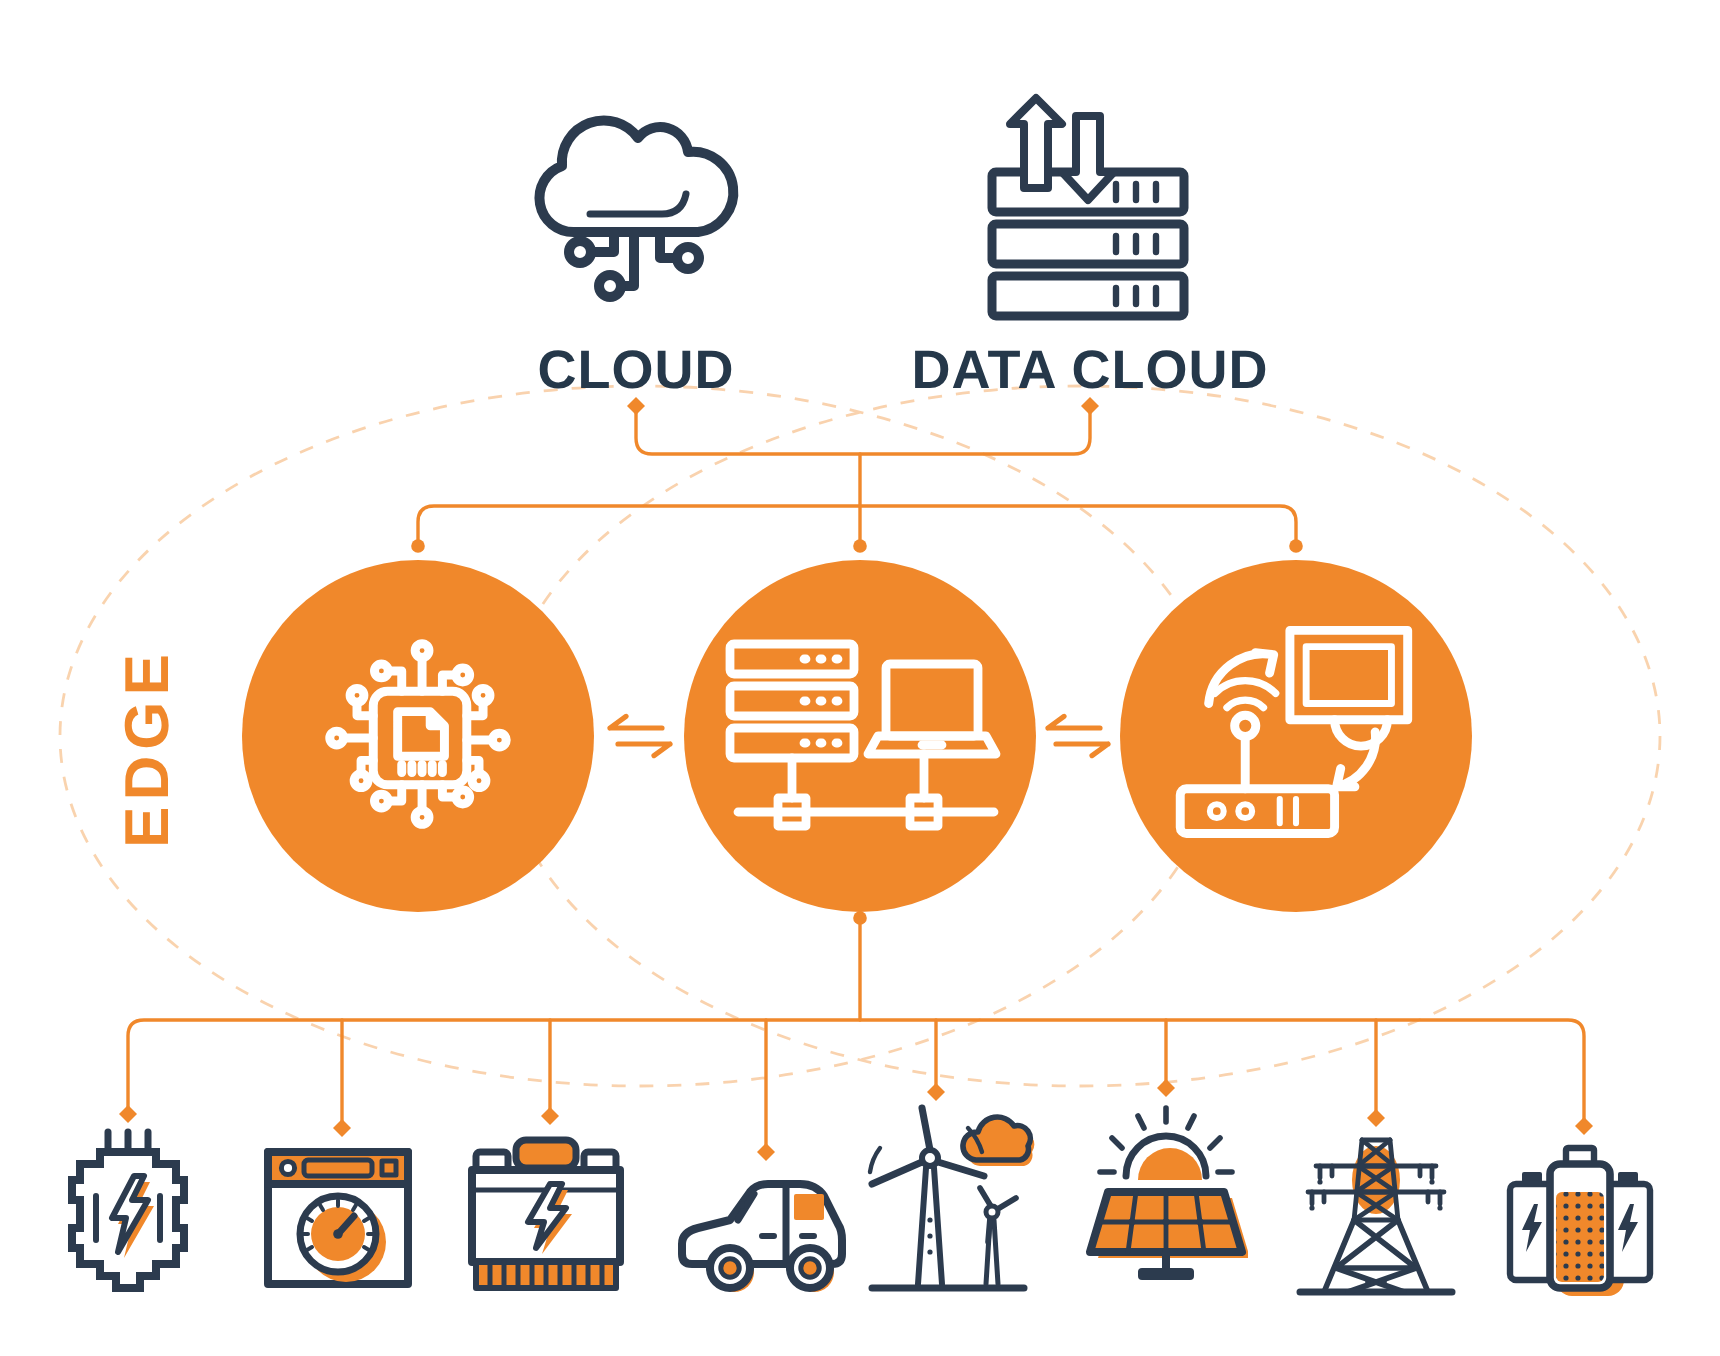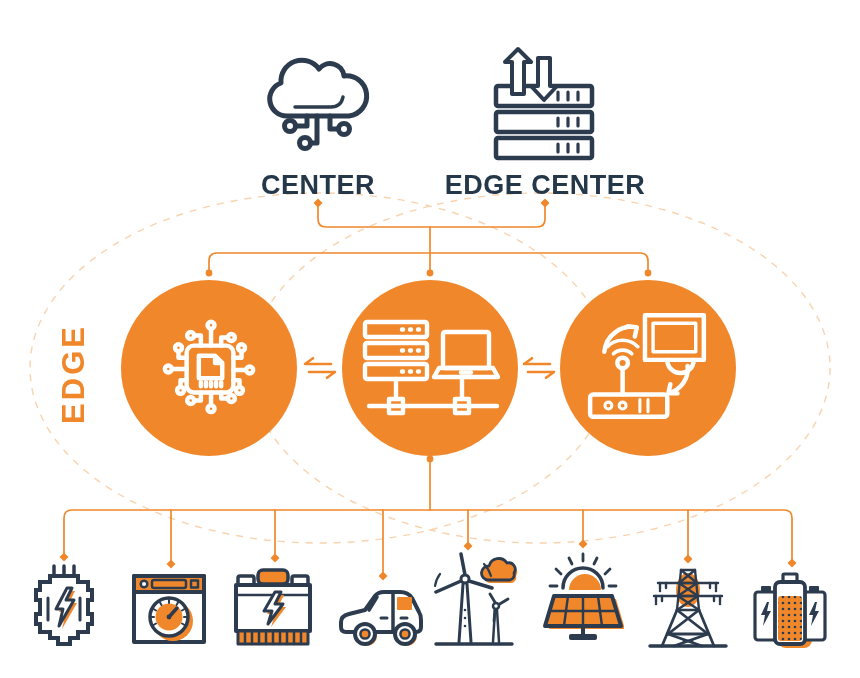--- a/index.html
+++ b/index.html
@@ -77,37 +77,37 @@
   <svg class="abs" style="left:263px;top:50px" width="110" height="116" viewBox="0 0 110 116">
     <path class="sN fNone" stroke-width="5" d="M24,66 A17,17 0 0 1 18,33 A21,21 0 0 1 56,19 A14,14 0 0 1 81,26 A17,17 0 0 1 86,66 Z"></path>
     <path class="sN" stroke-width="3.5" d="M32,57 H68 Q78,57 80,47"></path>
     <path class="sN" stroke-width="5" d="M44,66 V76 H33"></path>
     <path class="sN" stroke-width="5" d="M54,66 V93 H48"></path>
     <path class="sN" stroke-width="5" d="M67,66 V79 H75"></path>
     <circle class="sN fW" stroke-width="5" cx="27" cy="76" r="5.5"></circle>
     <circle class="sN fW" stroke-width="5" cx="42" cy="93" r="5.5"></circle>
     <circle class="sN fW" stroke-width="5" cx="81" cy="79" r="5.5"></circle>
   </svg>
-  <div class="abs label" style="left:233px;top:170px;width:170px">CENTER</div>
+  <div class="abs label" style="left:233px;top:170px;width:170px">CLOUD</div>
 
   <svg class="abs" style="left:488px;top:46px" width="112" height="118" viewBox="0 0 112 118">
     <g class="sN fW" stroke-width="4.5">
       <rect x="8" y="40" width="96" height="20" rx="2"></rect>
       <rect x="8" y="66" width="96" height="20" rx="2"></rect>
       <rect x="8" y="92" width="96" height="20" rx="2"></rect>
     </g>
     <g class="sN" stroke-width="3.2">
       <path d="M70,46 V54 M80,46 V54 M90,46 V54"></path>
       <path d="M70,72 V80 M80,72 V80 M90,72 V80"></path>
       <path d="M70,98 V106 M80,98 V106 M90,98 V106"></path>
     </g>
     <path class="sN fW" stroke-width="4" d="M24,48 V16 H17 L30,3 L43,16 H36 V48 Z"></path>
     <path class="sN fW" stroke-width="4" d="M50,12 V40 H43 L56,54 L69,40 H62 V12 Z"></path>
   </svg>
-  <div class="abs label" style="left:425px;top:170px;width:240px">EDGE CENTER</div>
+  <div class="abs label" style="left:425px;top:170px;width:240px">DATA CLOUD</div>
 
   <div id="edge-label" class="abs" style="left:4px;top:354px;width:140px;height:40px;line-height:40px">EDGE</div>
 
   <div class="circle" style="left:121px;top:280px" aria-label="edge-chip-node">
     <svg width="122" height="122" viewBox="0 0 120 120">
       <g class="sW" stroke-width="4.4">
         <rect x="38" y="38" width="46" height="46" rx="7"></rect>
         <path d="M50,48 H66 L73,55 V70 H50 Z M66,48 V55 H73"></path>
         <path d="M52,74 V78 M57,74 V78 M62,74 V78 M67,74 V78 M72,74 V78"></path>
         <path d="M52,38 V28 H46"></path>

